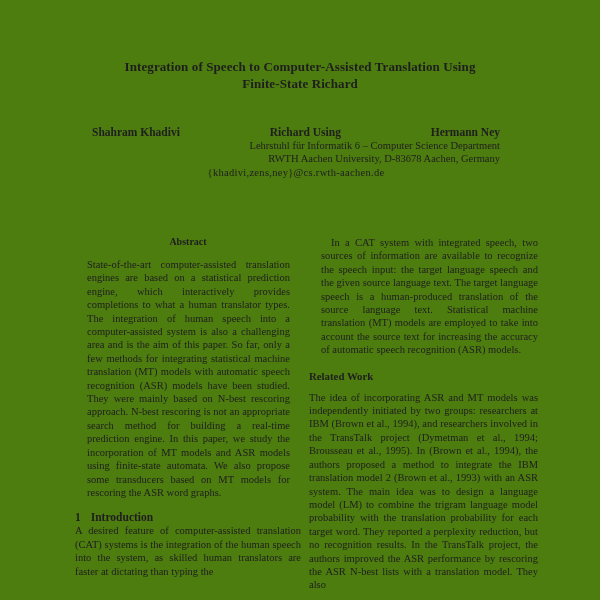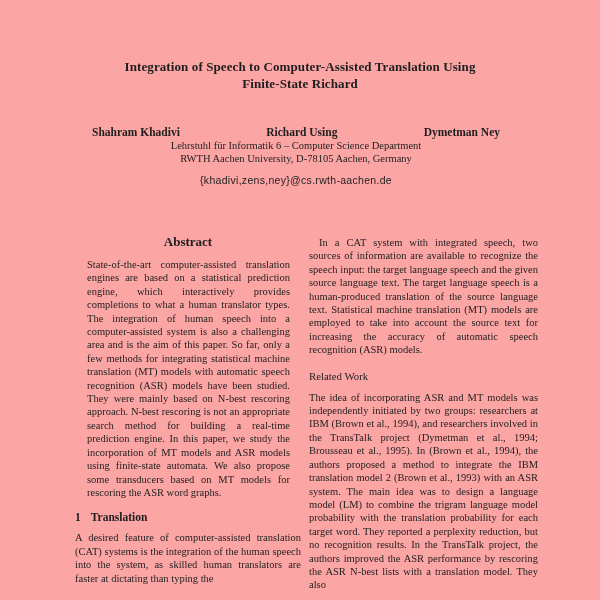--- a/index.html
+++ b/index.html
@@ -9,21 +9,21 @@
       background: #ffffff;
       overflow: hidden;
       font-family: "Liberation Serif", "DejaVu Serif", serif;
       color: #1e1e1e;
     }
     .page {
       position: absolute;
       top: 0; left: 0;
       width: 600px;
       height: 600px;
-      background: #fca5a5;
+      background: #4d7c0f;
       overflow: hidden;
     }
 
     
     .title-block {
       position: absolute;
       top: 58px;
       left: 0;
       width: 600px;
       text-align: center;
@@ -46,104 +46,105 @@
       justify-content: space-between;
       font-size: 11.5px;
       font-weight: bold;
       line-height: 13px;
       align-items: center;
     }
     .affil-line {
       font-size: 10.5px;
       line-height: 12.4px;
       margin-top: 1px;
+      text-align: right;
     }
     .email-line {
-      font-family: Liberation Sans, sans-serif;
+      font-family: Liberation Serif, serif;
       font-size: 10.5px;
       line-height: 12.5px;
       letter-spacing: 0.3px;
-      margin-top: 8px;
+      margin-top: 1px;
     }
 
     
     .col {
       position: absolute;
       top: 233px;
       bottom: 0;
       overflow: hidden;
       font-size: 10.5px;
       line-height: 13.4px;
       text-align: justify;
     }
     .col-left  { left: 75px;  width: 226px; }
     .col-right { left: 309px; width: 229px; }
 
     .abstract-heading {
       text-align: center;
       font-weight: bold;
-      font-size: 13px;
+      font-size: 10px;
       line-height: 14px;
       margin: 2px 0 9px 0;
     }
     .abstract-body {
       margin: 0 11px 8px 12px;
     }
     .section-heading {
       font-weight: bold;
       font-size: 11.5px;
       line-height: 14px;
       margin-top: 11px;
       text-align: left;
     }
     .section-number {
       display: inline-block;
       margin-right: 10px;
     }
     .intro-body {
-      margin-top: 7px;
     }
     .rc-paragraph-1 {
       padding-top: 3px;
       text-indent: 10px;
+      margin-left: 12px;
     }
     .run-heading {
-      font-weight: normal;
+      font-weight: bold;
       font-size: 10.8px;
       line-height: 13px;
       margin: 13px 0 8px 0;
       text-align: left;
     }
   </style>
 </head>
 <body>
 
 <div class="page">
 
   <div class="title-block">
     <div class="title-line">Integration of Speech to Computer-Assisted Translation Using</div>
     <div class="title-line">Finite-State Richard</div>
   </div>
 
   <div class="author-block">
     <div class="authors-row">
       <span>Shahram Khadivi</span>
       <span>Richard Using</span>
-      <span>Dymetman Ney</span>
+      <span>Hermann Ney</span>
     </div>
     <div class="affil-line">Lehrstuhl für Informatik 6 – Computer Science Department</div>
-    <div class="affil-line">RWTH Aachen University, D-78105 Aachen, Germany</div>
+    <div class="affil-line">RWTH Aachen University, D-83678 Aachen, Germany</div>
     <div class="email-line">{khadivi,zens,ney}@cs.rwth-aachen.de</div>
   </div>
 
   <div class="col col-left">
     <div class="abstract-heading">Abstract</div>
     <div class="abstract-body">State-of-the-art computer-assisted translation engines are based on a statistical prediction engine, which interactively provides completions to what a human translator types. The integration of human speech into a computer-assisted system is also a challenging area and is the aim of this paper. So far, only a few methods for integrating statistical machine translation (MT) models with automatic speech recognition (ASR) models have been studied. They were mainly based on N-best rescoring approach. N-best rescoring is not an appropriate search method for building a real-time prediction engine. In this paper, we study the incorporation of MT models and ASR models using finite-state automata. We also propose some transducers based on MT models for rescoring the ASR word graphs.</div>
     <div class="section-heading">
-      <span class="section-number">1</span><span>Translation</span>
+      <span class="section-number">1</span><span>Introduction</span>
     </div>
     <div class="intro-body">A desired feature of computer-assisted translation (CAT) systems is the integration of the human speech into the system, as skilled human translators are faster at dictating than typing the</div>
   </div>
 
   <div class="col col-right">
     <div class="rc-paragraph-1">In a CAT system with integrated speech, two sources of information are available to recognize the speech input: the target language speech and the given source language text. The target language speech is a human-produced translation of the source language text. Statistical machine translation (MT) models are employed to take into account the source text for increasing the accuracy of automatic speech recognition (ASR) models.</div>
     <div class="run-heading">Related Work</div>
     <div>The idea of incorporating ASR and MT models was independently initiated by two groups: researchers at IBM (Brown et al., 1994), and researchers involved in the TransTalk project (Dymetman et al., 1994; Brousseau et al., 1995). In (Brown et al., 1994), the authors proposed a method to integrate the IBM translation model 2 (Brown et al., 1993) with an ASR system. The main idea was to design a language model (LM) to combine the trigram language model probability with the translation probability for each target word. They reported a perplexity reduction, but no recognition results. In the TransTalk project, the authors improved the ASR performance by rescoring the ASR N-best lists with a translation model. They also</div>
   </div>
 

